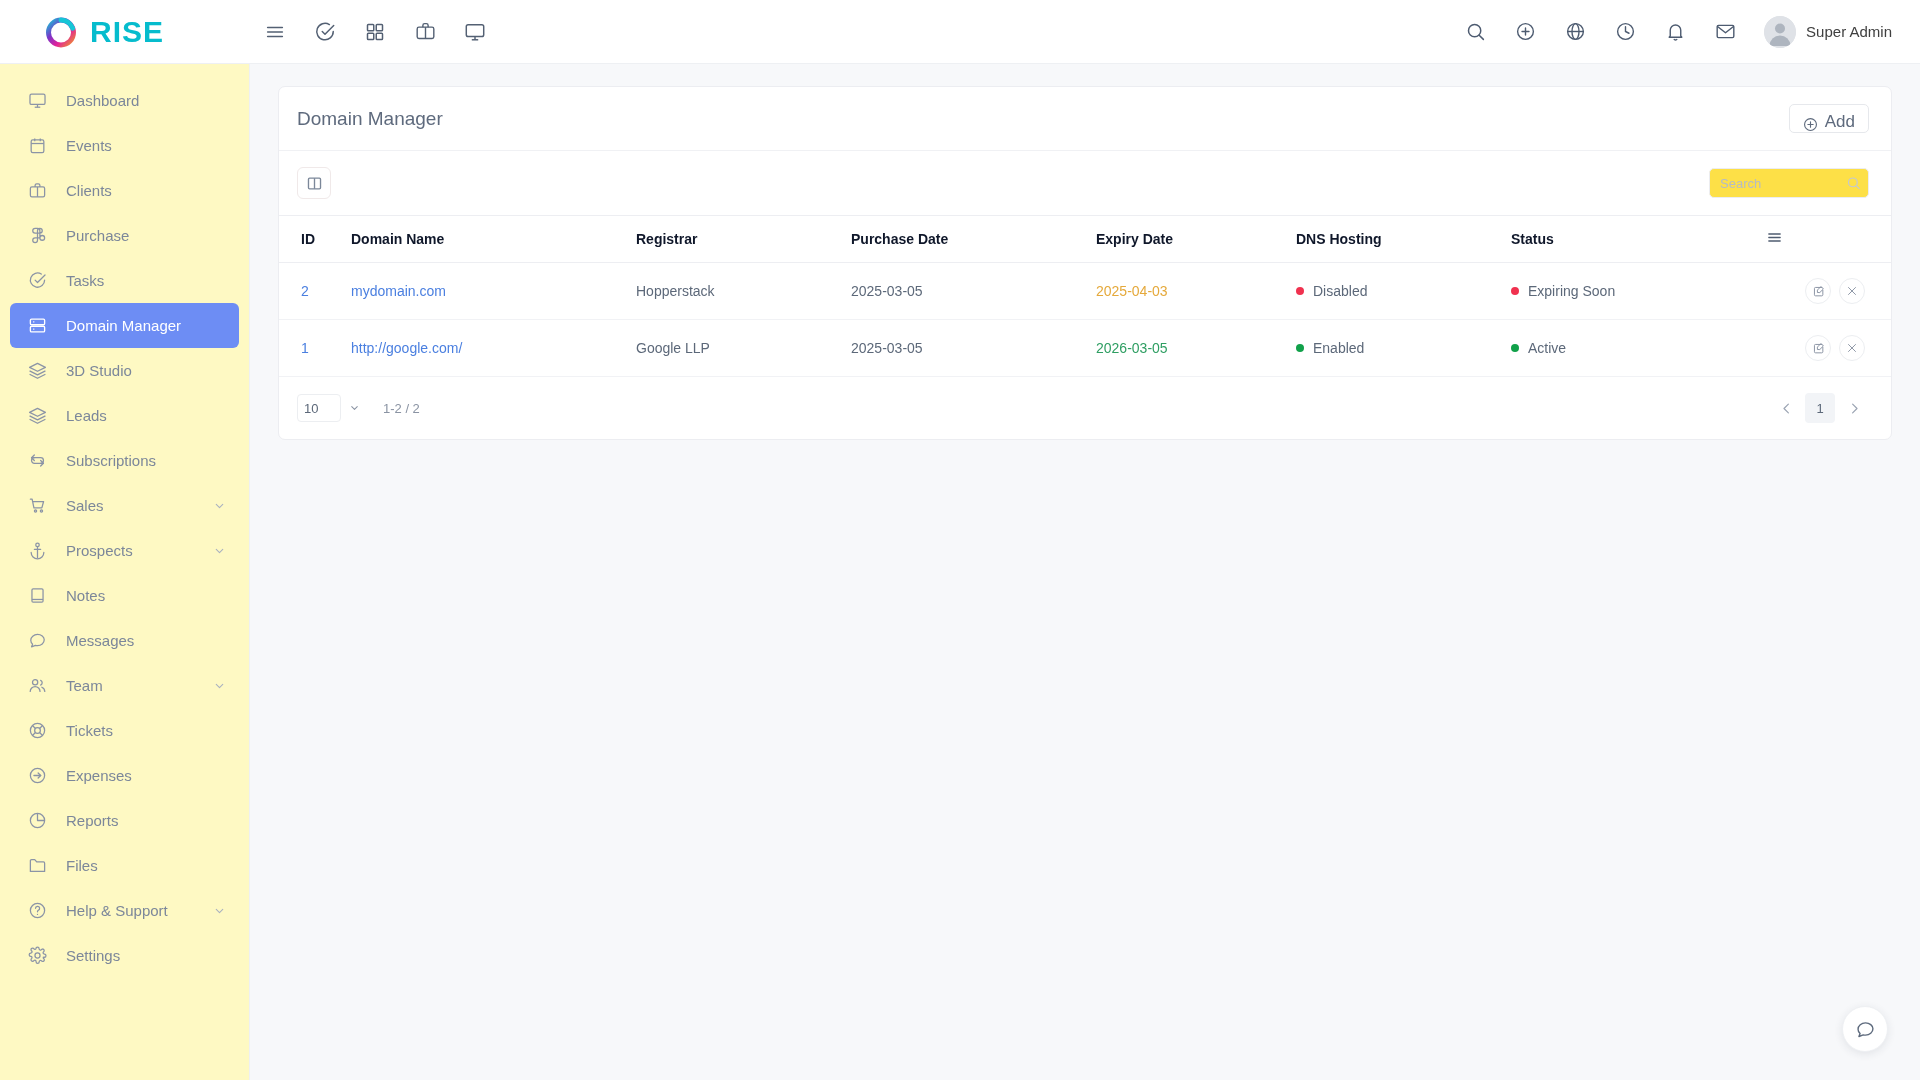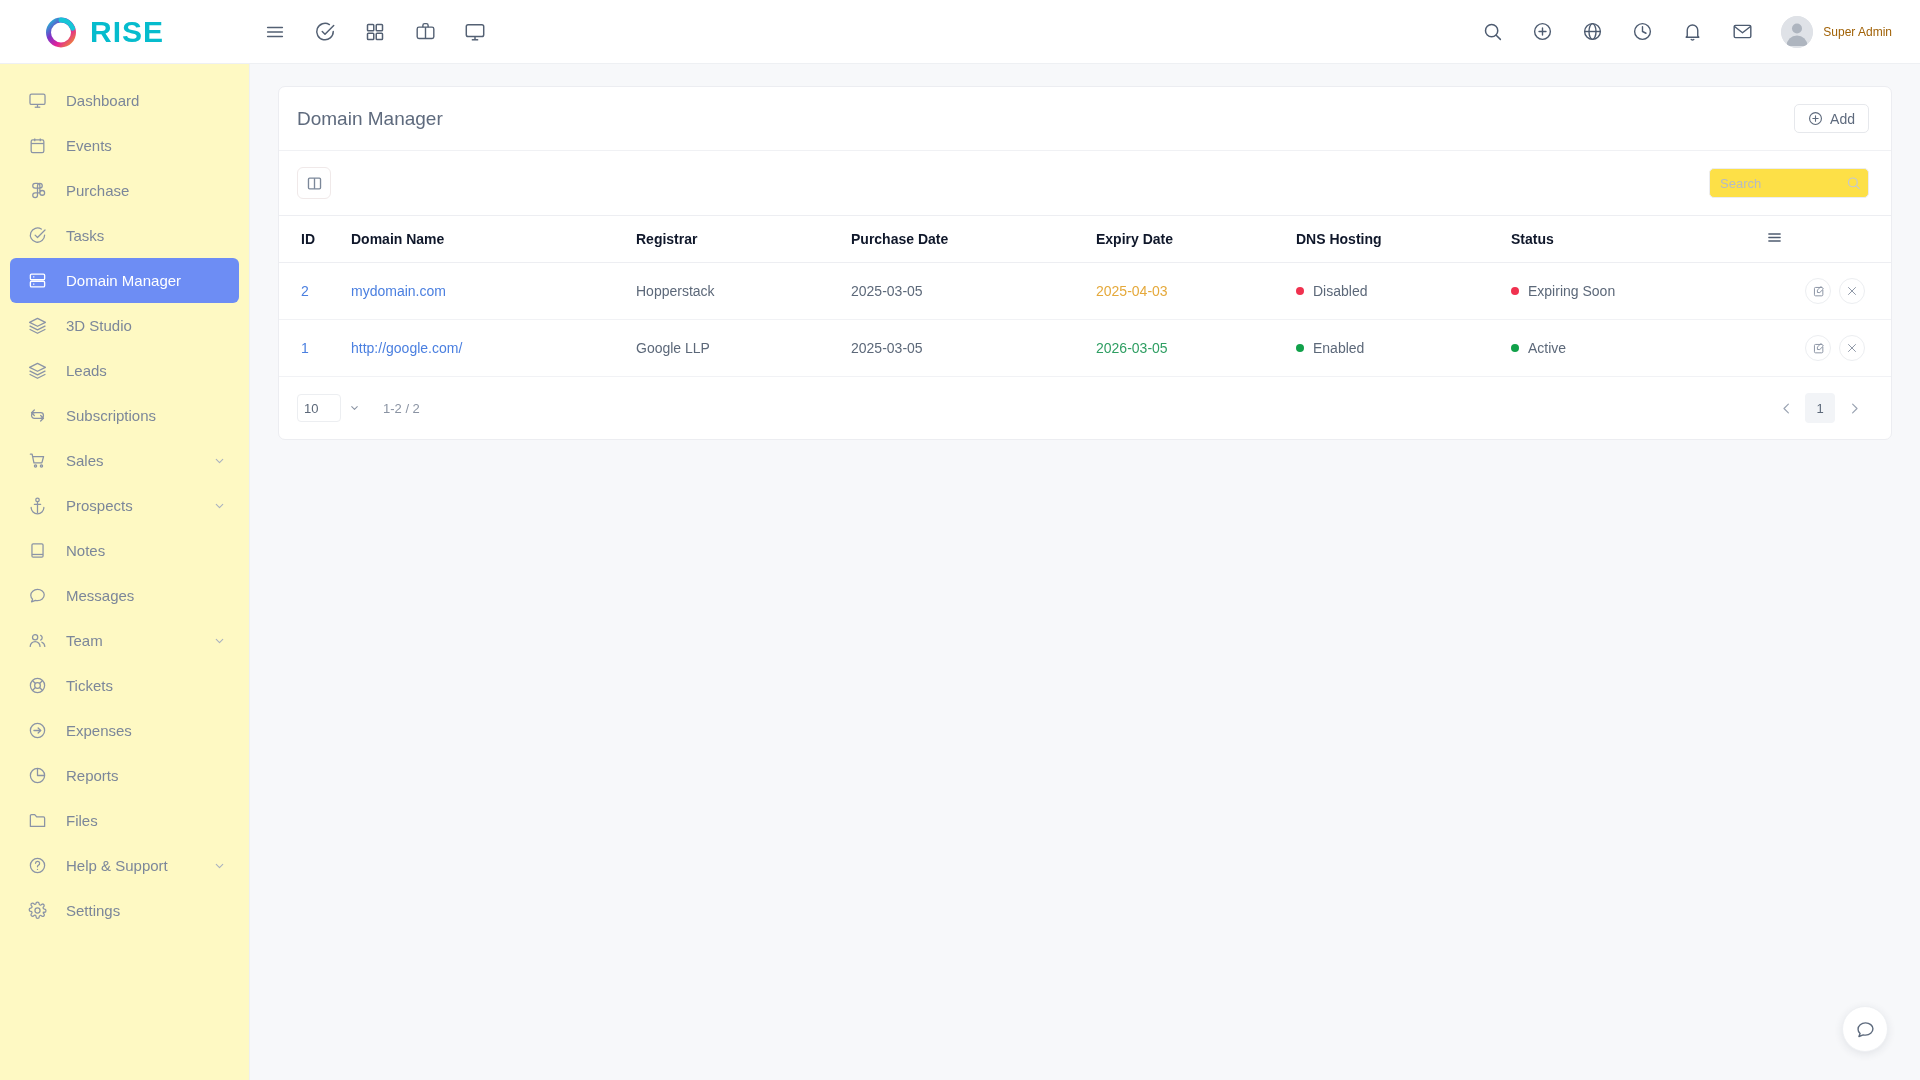--- a/index.html
+++ b/index.html
@@ -41,21 +41,21 @@
     padding-right: 28px; gap: 0px;
   }
   .top-right .ticon { color: #4d5b70; }
   .avatar {
     width: 32px; height: 32px; border-radius: 50%;
     background: #dfe2e7; margin: 0 10px 0 14px;
     display: flex; align-items: center; justify-content: center;
     overflow: hidden;
   }
   .avatar svg { display:block; }
-  .username { font-size: 12px; color: #a16207; white-space: nowrap; }
+  .username { font-size: 15px; color: #404040; white-space: nowrap; }
 
   
   .sidebar {
     position: absolute; top: 64px; left: 0;
     width: 250px; height: 1016px;
     background: #fef9c3;
     border-right: 1px solid #eef0f3;
     padding-top: 14px;
     overflow: hidden;
   }
@@ -97,24 +97,24 @@
     width: 1614px;
   }
   .card-head {
     height: 64px; display: flex; align-items: center;
     padding: 0 22px 0 18px;
     border-bottom: 1px solid #f0f1f4;
   }
   .card-title { font-size: 19px; color: #5e6a7d; font-weight: normal; }
   .add-btn {
     margin-left: auto;
-    display: flex; align-items: center; gap: 7px;
+    display: flex; align-items: flex-end; gap: 7px;
     height: 29px; padding: 0 13px;
     border: 1px solid #e6e8ec; border-radius: 5px;
-    background: #fff; color: #5e6a7d; font-size: 14px;
+    background: #fff; color: #5e6a7d; font-size: 17px;
     cursor: pointer;
   }
 
   .toolbar {
     height: 64px; display: flex; align-items: center;
     padding: 0 22px 0 18px;
   }
   .col-btn {
     width: 34px; height: 32px;
     border: 1px solid #f0e9e9; border-radius: 6px;
@@ -353,20 +353,30 @@
       <svg width="19" height="19" viewBox="0 0 24 24" fill="none" stroke="currentColor" stroke-width="1.6" stroke-linejoin="round">
         <rect x="4" y="5" width="16" height="16" rx="2"></rect>
           <line x1="4" y1="9.5" x2="20" y2="9.5"></line>
         <line x1="8.5" y1="3" x2="8.5" y2="6.5"></line>
           <line x1="15.5" y1="3" x2="15.5" y2="6.5"></line>
       </svg>
     </span>
     <span class="nav-label">Events</span>
   </div>
 
+  <div class="nav-item">
+    <span class="nav-ico">
+      <svg width="19" height="19" viewBox="0 0 24 24" fill="none" stroke="currentColor" stroke-width="1.6" stroke-linejoin="round">
+        <rect x="3" y="7.5" width="18" height="12.5" rx="2"></rect>
+        <path d="M9 7.5V5.5a2 2 0 0 1 2-2h2a2 2 0 0 1 2 2v2"></path>
+          <line x1="12" y1="7.5" x2="12" y2="20"></line>
+      </svg>
+    </span>
+    <span class="nav-label">Clients</span>
+  </div>
 
   <div class="nav-item">
     <span class="nav-ico">
       <svg width="19" height="19" viewBox="0 0 24 24" fill="none" stroke="currentColor" stroke-width="1.6" stroke-linejoin="round">
         <path d="M9 3a3 3 0 1 0 0 6h6a3 3 0 1 0 0-6 3 3 0 0 0-3 3v12a3 3 0 1 1-3-3h6a3 3 0 1 1 3 3 3 3 0 0 1-3-3V6a3 3 0 0 0-3-3z"></path>
       </svg>
     </span>
     <span class="nav-label">Purchase</span>
   </div>
 

